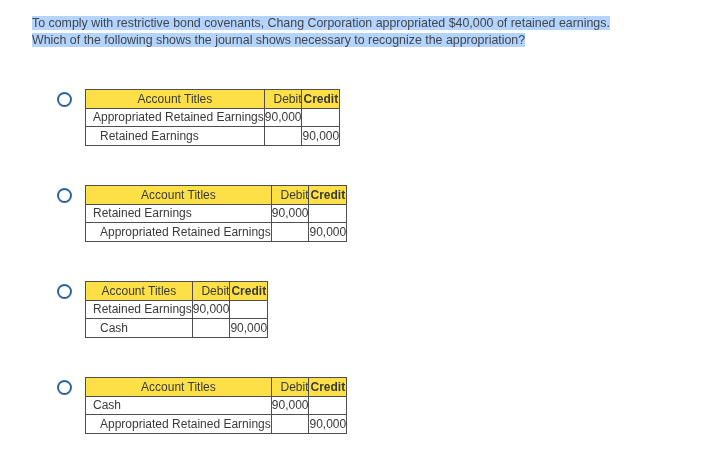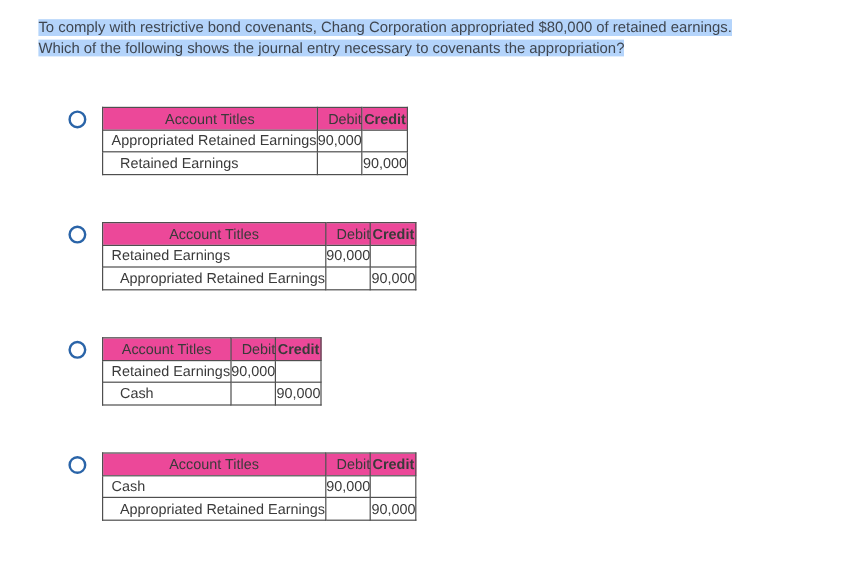--- a/index.html
+++ b/index.html
@@ -54,36 +54,36 @@
       color: #3a3a3a;
     }
     table.entry td, table.entry th {
       border: 1.5px solid #4f4f4f;
       height: 17.5px;
       padding: 0;
       font-weight: normal;
       white-space: nowrap;
     }
     table.entry th {
-      background: #ec4899;
+      background: #fde047;
       text-align: center;
     }
     table.entry th.acct { width: 313px; }
     table.entry th.debit { width: 64px; text-align: right; }
     table.entry th.credit { width: 66px; font-weight: bold; }
     td.acct-debit { text-align: left; padding-left: 7px !important; }
     td.acct-credit { text-align: left; padding-left: 14px !important; }
     td.amt { text-align: center; }
   </style>
 </head>
 <body>
 
 <div class="question">
-  <span class="line">To comply with restrictive bond covenants, Chang Corporation appropriated $80,000 of retained earnings.</span><br>
-  <span class="line">Which of the following shows the journal entry necessary to covenants the appropriation?</span>
+  <span class="line">To comply with restrictive bond covenants, Chang Corporation appropriated $40,000 of retained earnings.</span><br>
+  <span class="line">Which of the following shows the journal shows necessary to recognize the appropriation?</span>
 </div>
 
 <div class="option" style="top:89px;">
   <div class="radio"></div>
   <table class="entry">
     <tbody>
         <tr>
       <th class="acct">Account Titles</th>
       <th class="debit">Debit</th>
       <th class="credit">Credit</th>

